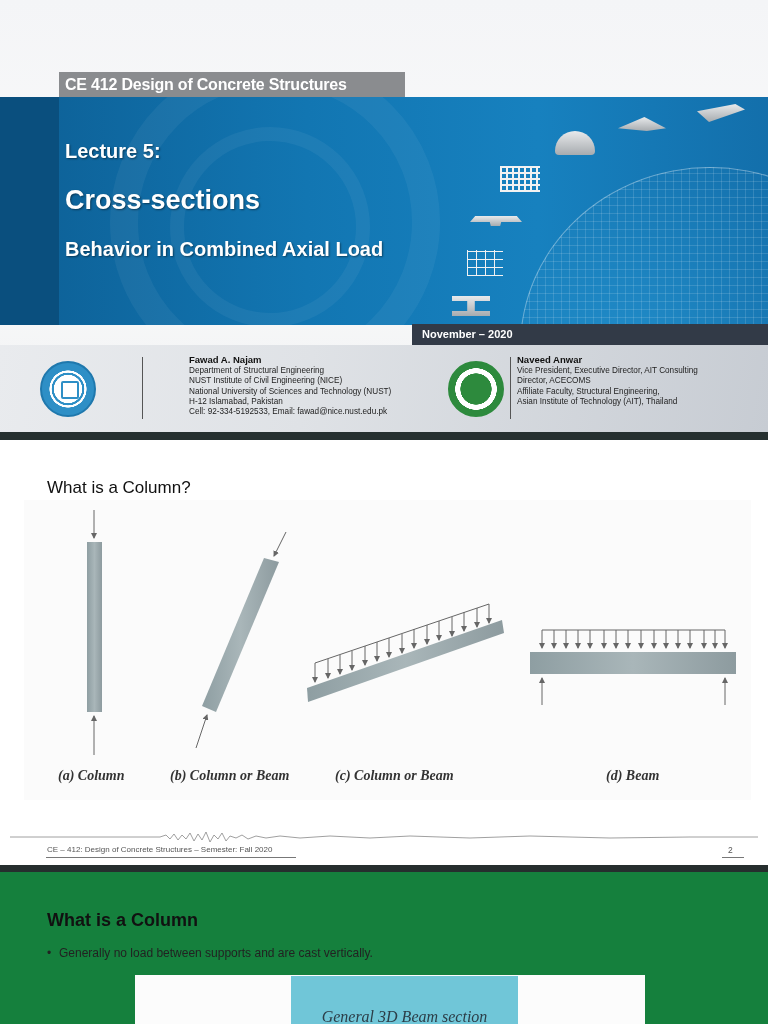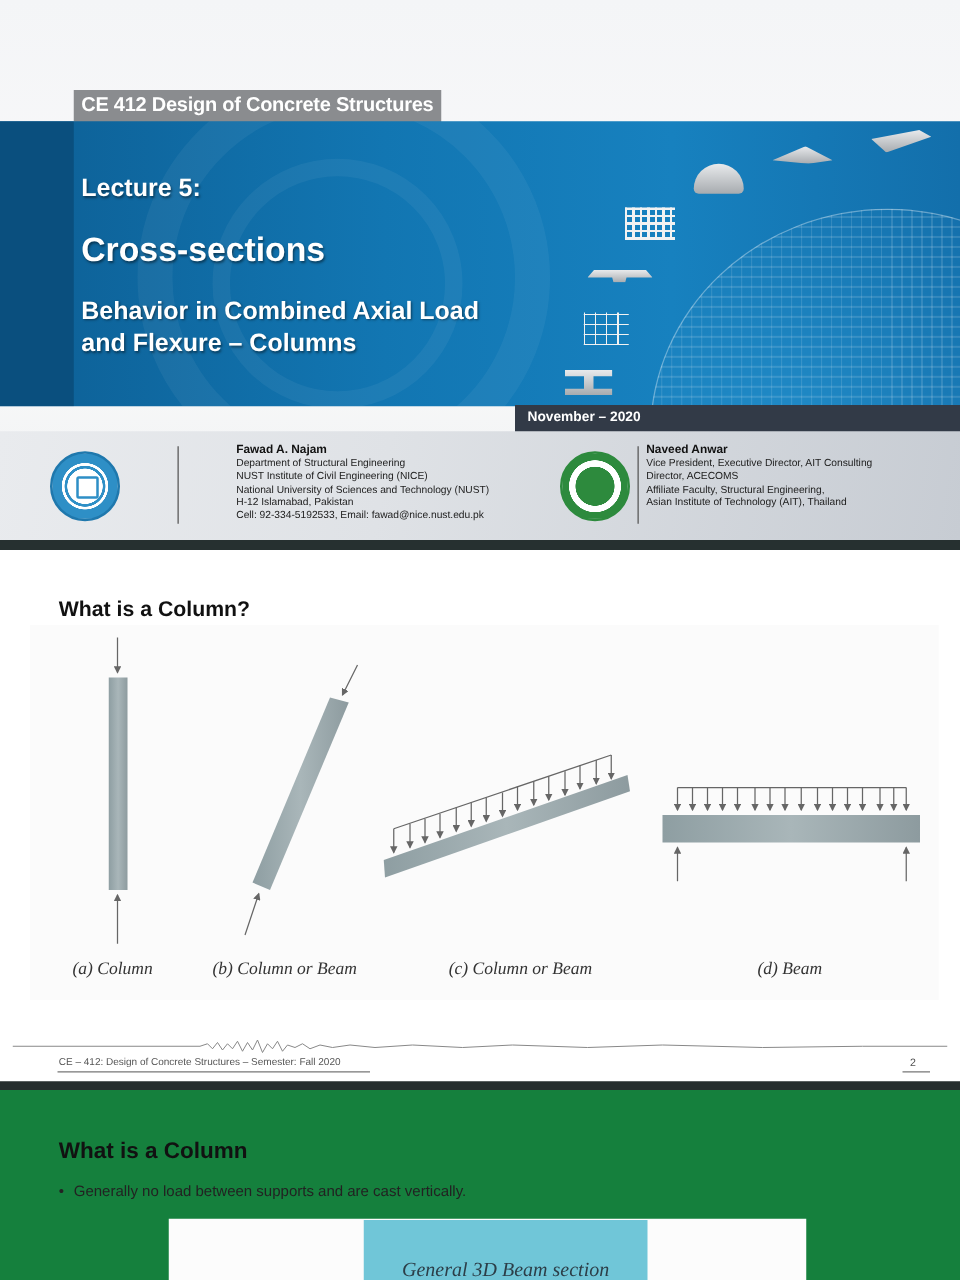--- a/index.html
+++ b/index.html
@@ -1,21 +1,21 @@
 <!DOCTYPE html>
 <html><head>
 <meta charset="utf-8">
 <style>
   * { box-sizing: border-box; margin: 0; padding: 0; }
   html, body { width: 768px; height: 1024px; overflow: hidden; background: #ffffff; }
   body { font-family: "Liberation Sans", sans-serif; position: relative; }
 
   
   .slide1 { position: absolute; left: 0; top: 0; width: 768px; height: 440px; background: linear-gradient(180deg,#f4f5f7 0%,#fafafa 60%,#eef0f2 100%); overflow: hidden; }
-  .course-tab { position: absolute; left: 59px; top: 72px; width: 294px; height: 26px; background: #8a8c8f; color: #fff; font-size: 16px; font-weight: bold; padding: 4px 0 0 6px; letter-spacing: -0.2px; }
+  .course-tab { position: absolute; left: 59px; top: 72px; width: 346px; height: 26px; background: #8a8c8f; color: #fff; font-size: 16px; font-weight: bold; padding: 4px 0 0 6px; letter-spacing: -0.2px; }
   .banner { position: absolute; left: 0; top: 97px; width: 768px; height: 228px; background: linear-gradient(90deg,#0d5f95 0%,#1276b2 40%,#1781bf 70%,#136fab 100%); overflow: hidden; }
   .banner-left { position: absolute; left: 0; top: 0; width: 59px; height: 228px; background: #0a4f7e; }
   .banner-swirl { position: absolute; left: 110px; top: -40px; width: 330px; height: 330px; border-radius: 50%; border: 28px solid rgba(255,255,255,0.05); }
   .banner-swirl2 { position: absolute; left: 170px; top: 30px; width: 200px; height: 200px; border-radius: 50%; border: 14px solid rgba(255,255,255,0.05); }
   .globe { position: absolute; left: 520px; top: 70px; width: 380px; height: 360px; border-radius: 50%; border: 1px solid rgba(255,255,255,0.35);
            background:
             repeating-linear-gradient(90deg, rgba(255,255,255,0.13) 0 1px, transparent 1px 8px),
             repeating-linear-gradient(0deg, rgba(255,255,255,0.13) 0 1px, transparent 1px 8px),
             radial-gradient(circle at 30% 50%, rgba(40,150,210,0.6), rgba(10,90,150,0.4)); }
   .struct { position: absolute; background: linear-gradient(180deg,#e8eaec,#a7abaf); }
@@ -42,24 +42,24 @@
   .logo-nust::after { content: ""; position: absolute; left: 19px; top: 18px; width: 14px; height: 14px; border: 2px solid #2e8fc6; border-radius: 2px; }
   .logo-ait { background: radial-gradient(circle,#2d8a3d 0 42%,#ffffff 43% 56%,#2d8a3d 57% 100%); border: 2px solid #2d8a3d; }
   .vdiv { width: 1px; height: 62px; background: #555; margin: 2px 6px 0 6px; }
   .author-text { font-size: 8.2px; color: #222; line-height: 10.2px; }
   .author-name { font-size: 9.5px; font-weight: bold; color: #111; margin-bottom: 1px; }
 
   .bottom-dark1 { position: absolute; left: 0; top: 432px; width: 768px; height: 8px; background: #263030; }
 
   
   .slide2 { position: absolute; left: 0; top: 445px; width: 768px; height: 425px; background: #fff; }
-  .s2-title { position: absolute; left: 47px; top: 33px; font-size: 17px; font-weight: bold; color: #111; }
+  .s2-title { position: absolute; left: 47px; top: 33px; font-size: 17px; font-weight: normal; color: #111; }
   .figure { position: absolute; left: 24px; top: 55px; width: 727px; height: 300px; background: #fbfbfb; }
   .fig-svg { position: absolute; left: 0; top: 0; }
-  .caption { position: absolute; top: 268px; font-family: "Liberation Serif", serif; font-style: italic; font-size: 14px; color: #333; }
+  .caption { position: absolute; top: 268px; font-family: "Liberation Serif", serif; font-style: italic; font-size: 14px; color: #333; font-weight: bold; }
   .wave { position: absolute; left: 10px; top: 385px; width: 748px; height: 14px; }
   .footer-text { position: absolute; left: 47px; top: 400px; font-size: 8px; color: #555; }
   .footer-line { position: absolute; left: 46px; top: 412px; width: 250px; height: 1px; background: #777; }
   .page-num { position: absolute; left: 728px; top: 400px; font-size: 8.5px; color: #555; }
   .page-line { position: absolute; left: 722px; top: 412px; width: 22px; height: 1px; background: #777; }
   .bottom-dark2 { position: absolute; left: 0; top: 865px; width: 768px; height: 7px; background: #262e2e; }
 
   
   .slide3 { position: absolute; left: 0; top: 872px; width: 768px; height: 152px; background: #15803d; }
   .s3-title { position: absolute; left: 47px; top: 38px; font-size: 18px; font-weight: bold; color: #111; }
@@ -87,21 +87,20 @@
   <div class="struct roof2"></div>
   <div class="struct frame1"></div>
   <div class="struct deck"></div>
   <div class="struct frame2"></div>
   <div class="struct ibeam"></div>
 
   <div class="lecture">Lecture 5:</div>
   <div class="main-title">Cross-sections</div>
   <div class="subtitle">
     <div>Behavior in Combined Axial Load</div>
-    <div>and Flexure – Columns</div>
   </div>
 
   <div class="date-bar">November – 2020</div>
 
   <div class="authors">
     <div class="author a1">
       <div class="logo logo-nust"></div>
       <div class="vdiv"></div>
       <div class="author-text">
         <div class="author-name">Fawad A. Najam</div>
@@ -197,21 +196,21 @@
           <line x1="680" y1="130" x2="680" y2="148" marker-end="url(#ah)"></line>
           <line x1="691" y1="130" x2="691" y2="148" marker-end="url(#ah)"></line>
           <line x1="701" y1="130" x2="701" y2="148" marker-end="url(#ah)"></line>
           <line x1="518" y1="205" x2="518" y2="178" marker-end="url(#ah)"></line>
           <line x1="701" y1="205" x2="701" y2="178" marker-end="url(#ah)"></line>
         </g>
       </g>
     </svg>
     <div class="caption" style="left:34px;">(a) Column</div>
     <div class="caption" style="left:146px;">(b) Column or Beam</div>
-    <div class="caption" style="left:311px;margin-left:24px;">(c) Column or Beam</div>
+    <div class="caption" style="left:311px;">(c) Column or Beam</div>
     <div class="caption" style="left:582px;">(d) Beam</div>
   </div>
 
   <svg class="wave" viewBox="0 0 748 14">
     <path d="M0,7 L150,7 L156,5 L160,9 L164,4 L168,10 L172,5 L176,9 L180,3 L184,11 L188,4 L192,10 L196,2 L200,12 L204,5 L208,9 L212,3 L216,11 L220,6 L226,8 L232,5 L238,9 L246,6 L256,8 L270,6 L290,8 L320,6 L360,8 L400,6 L460,8 L520,6 L600,8 L680,7 L748,7" fill="none" stroke="#888" stroke-width="0.8"></path>
   </svg>
   <div class="footer-text">CE – 412: Design of Concrete Structures – Semester: Fall 2020</div>
   <div class="footer-line"></div>
   <div class="page-num">2</div>
   <div class="page-line"></div>

